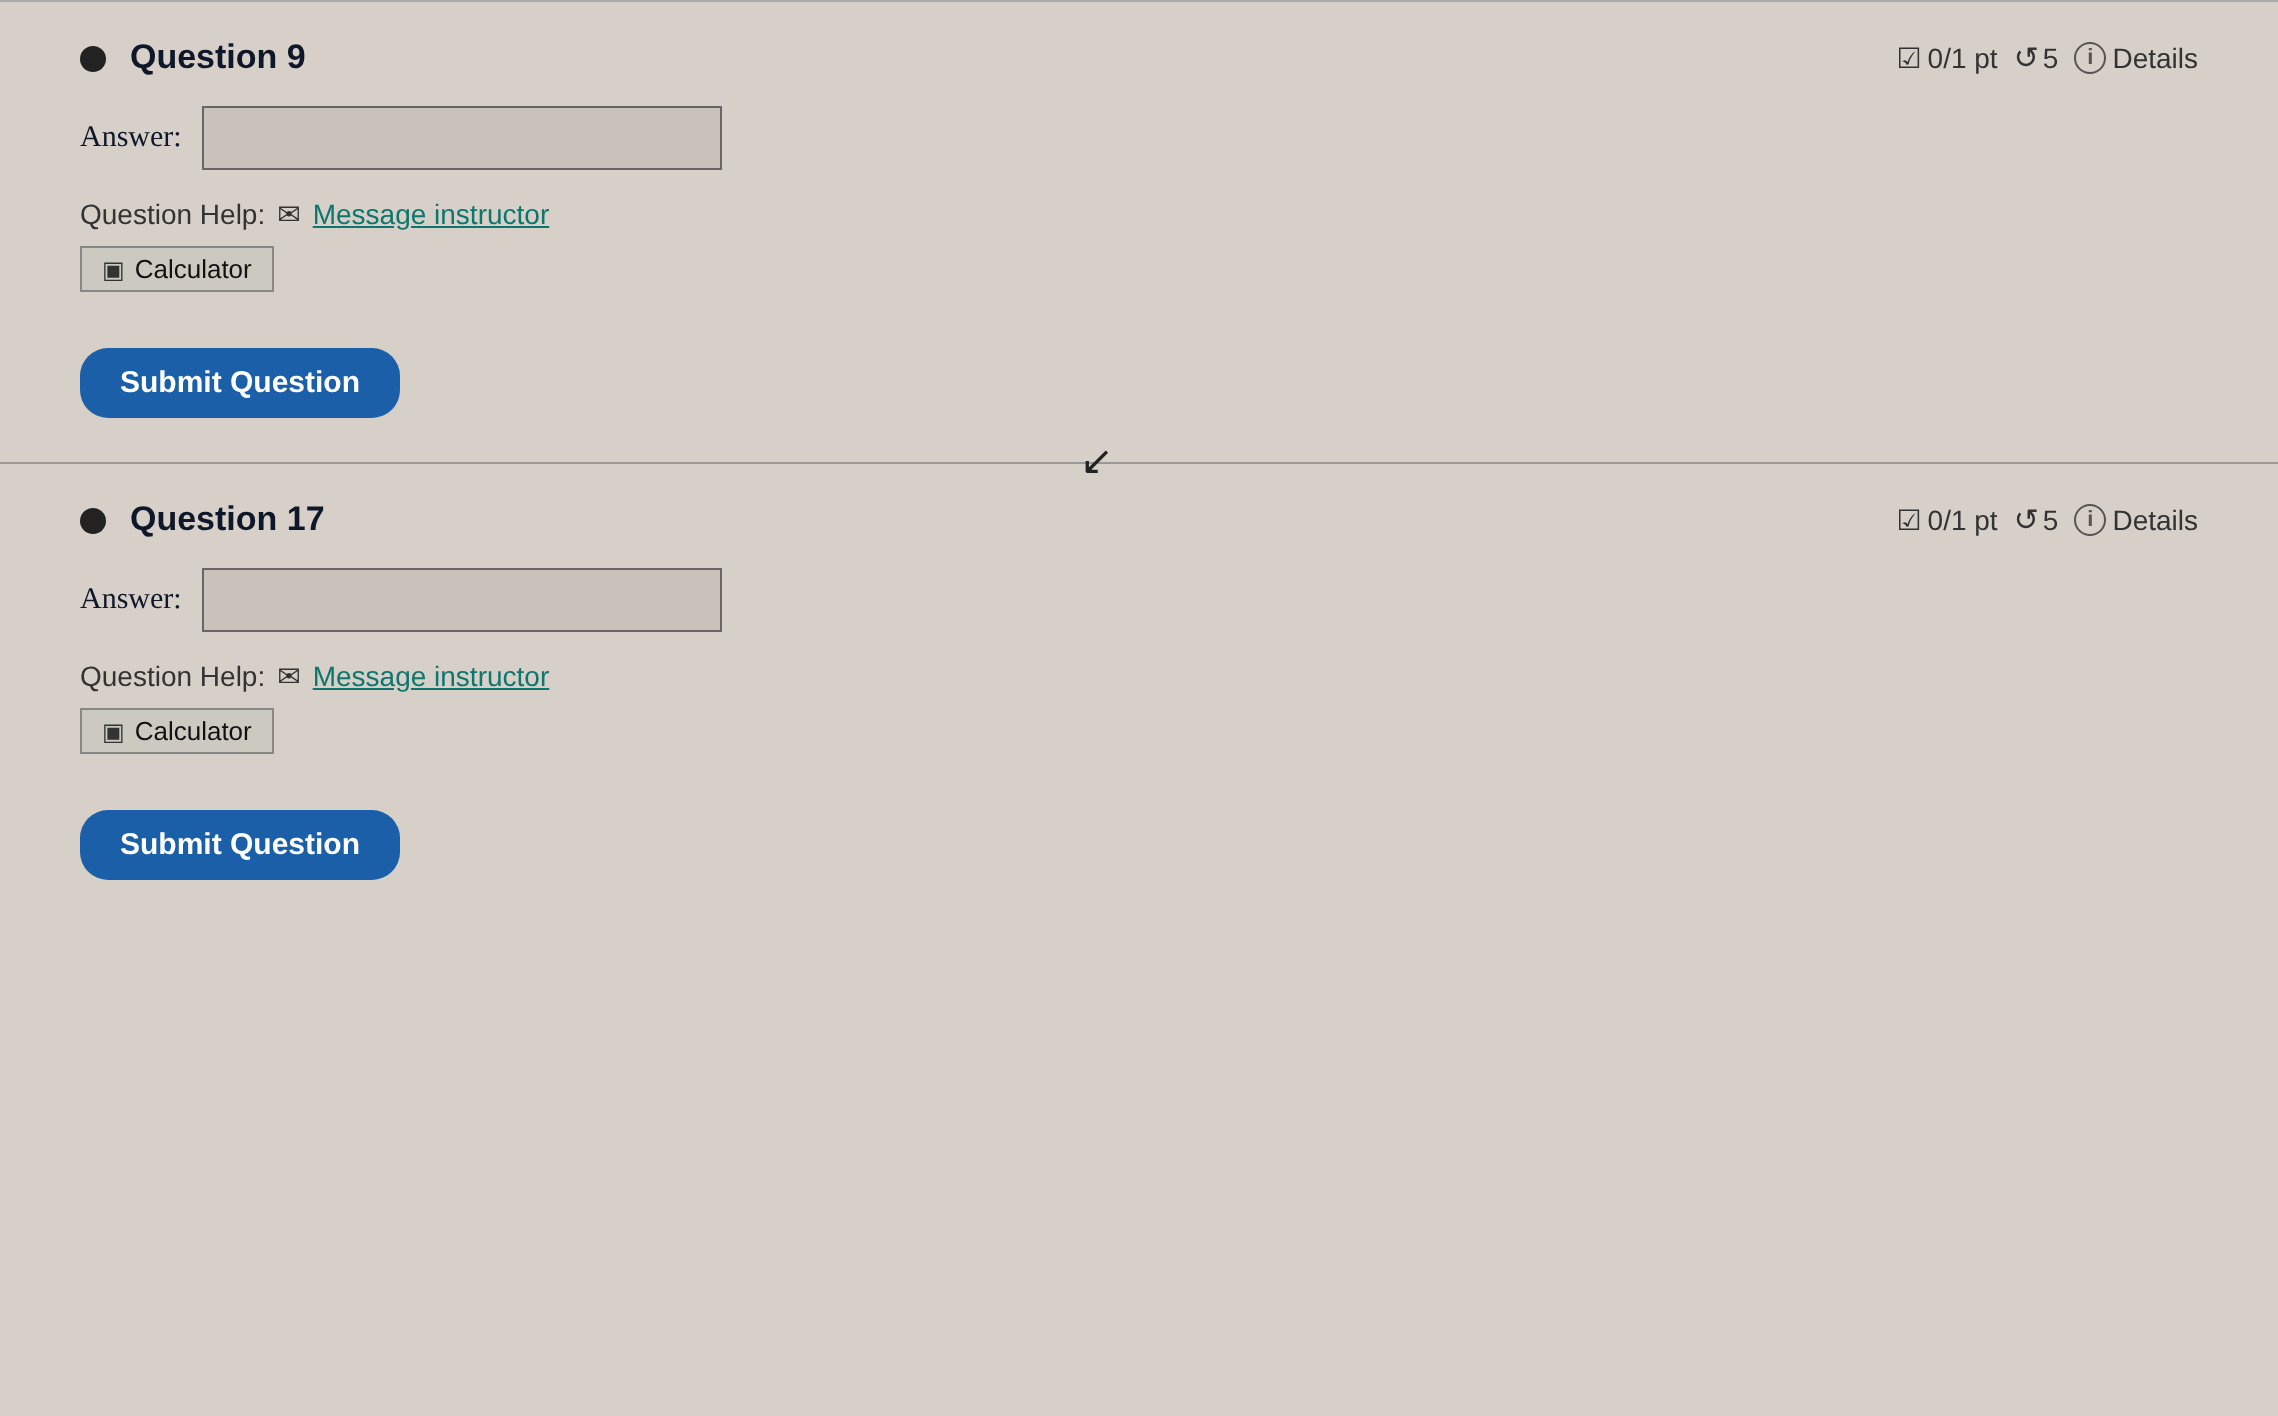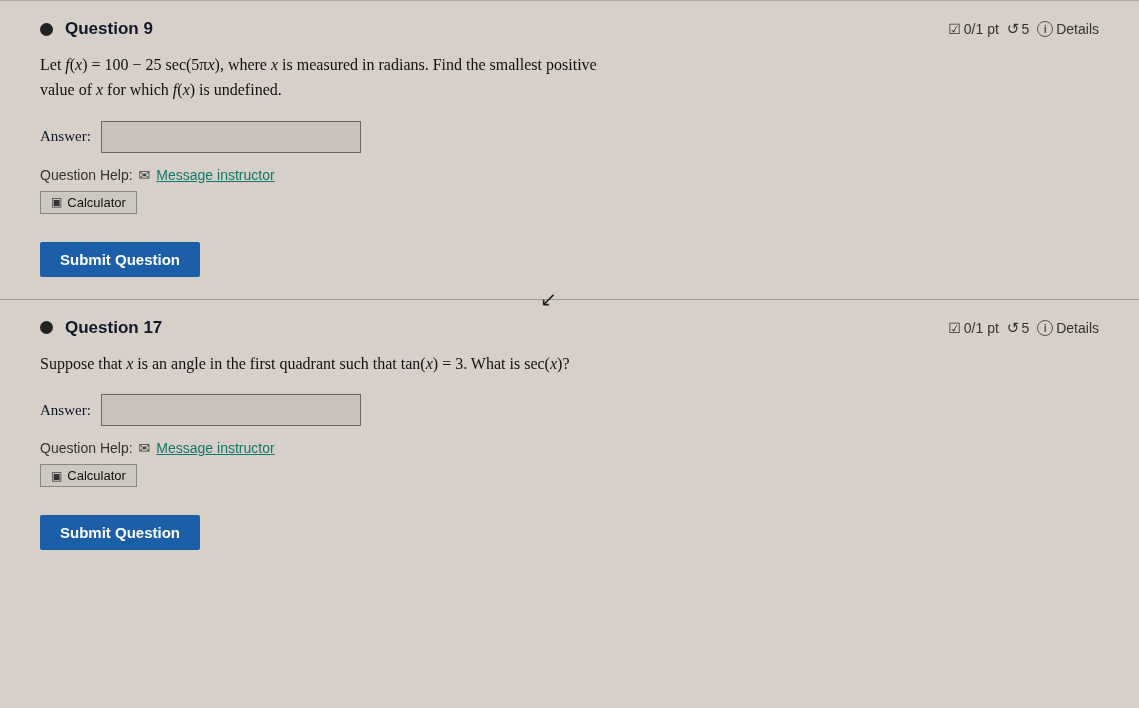--- a/index.html
+++ b/index.html
@@ -159,21 +159,21 @@
     }
     .submit-btn {
       background: #1a5fa8;
       color: #fff;
       border: none;
       padding: 9px 20px;
       font-size: 15px;
       font-family: Arial, sans-serif;
       font-weight: bold;
       cursor: pointer;
-      border-radius: 2px;
+      border-radius: 14px;
       margin-bottom: 4px;
     }
     .math {
       font-family: Georgia, 'Times New Roman', serif;
       font-style: italic;
     }
   </style>
 </head>
 <body>
 
@@ -194,26 +194,20 @@
           <span style="font-size:15px;">↺</span>
           <span>5</span>
         </span>
         <span class="meta-details" style="cursor:pointer;">
           <span class="details-circle">i</span>
           <span>Details</span>
         </span>
       </div>
     </div>
 
-    <div class="question-body">
-      <span>
-        Let <span class="math">f</span>(<span class="math">x</span>) = 100 − 25 sec(5π<span class="math">x</span>), where <span class="math">x</span> is measured in radians. Find the smallest positive<br>
-        value of <span class="math">x</span> for which <span class="math">f</span>(<span class="math">x</span>) is undefined.
-      </span>
-    </div>
 
     <div class="answer-row">
       <span class="answer-label">Answer:</span>
       <input class="answer-input" type="text" value="" placeholder="" style="">
     </div>
 
     <div class="help-row">
       <span class="help-label">Question Help:</span>
       <span class="message-icon">✉</span>
       <a class="message-link">Message instructor</a>
@@ -250,25 +244,20 @@
           <span style="font-size:15px;">↺</span>
           <span>5</span>
         </span>
         <span class="meta-details" style="cursor:pointer;">
           <span class="details-circle">i</span>
           <span>Details</span>
         </span>
       </div>
     </div>
 
-    <div class="question-body">
-      <span>
-        Suppose that <span class="math">x</span> is an angle in the first quadrant such that tan(<span class="math">x</span>) = 3. What is sec(<span class="math">x</span>)?
-      </span>
-    </div>
 
     <div class="answer-row">
       <span class="answer-label">Answer:</span>
       <input class="answer-input" type="text" value="" placeholder="" style="">
     </div>
 
     <div class="help-row">
       <span class="help-label">Question Help:</span>
       <span class="message-icon">✉</span>
       <a class="message-link">Message instructor</a>

